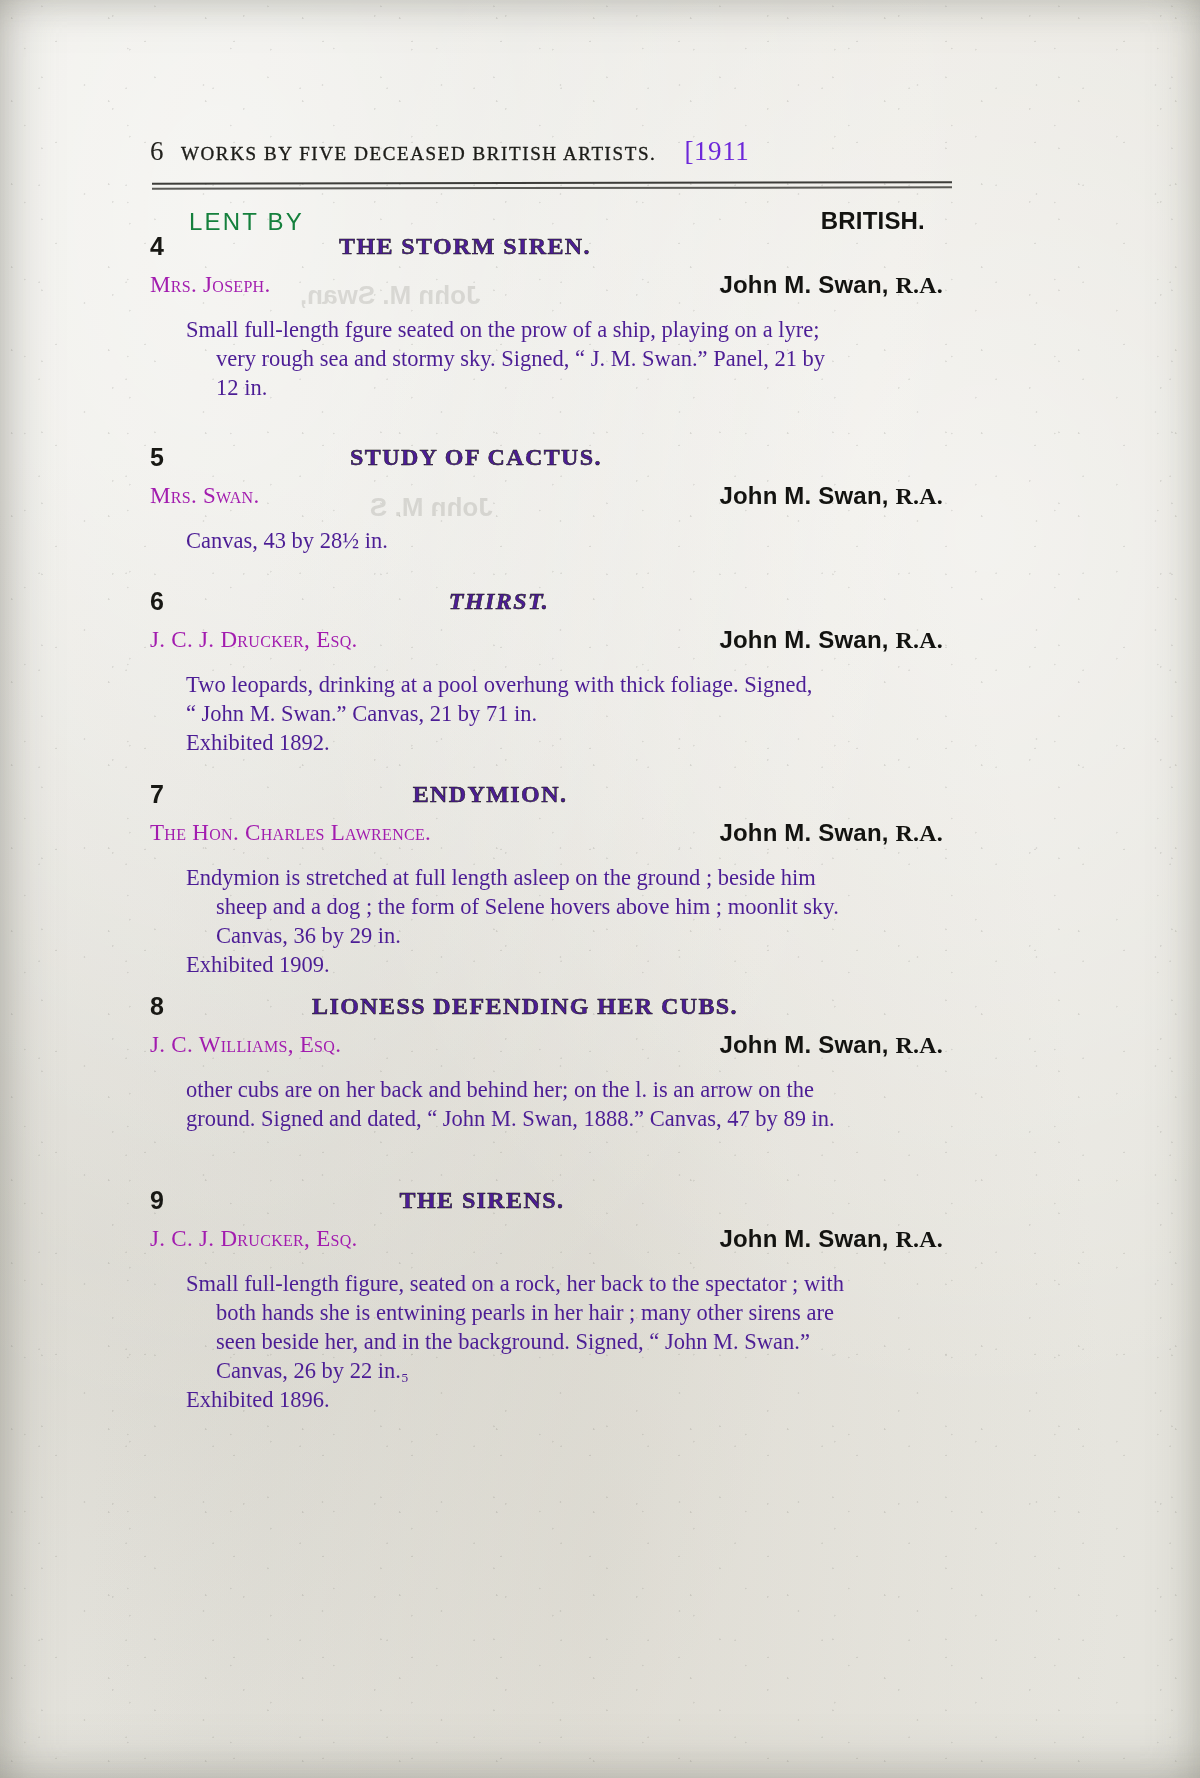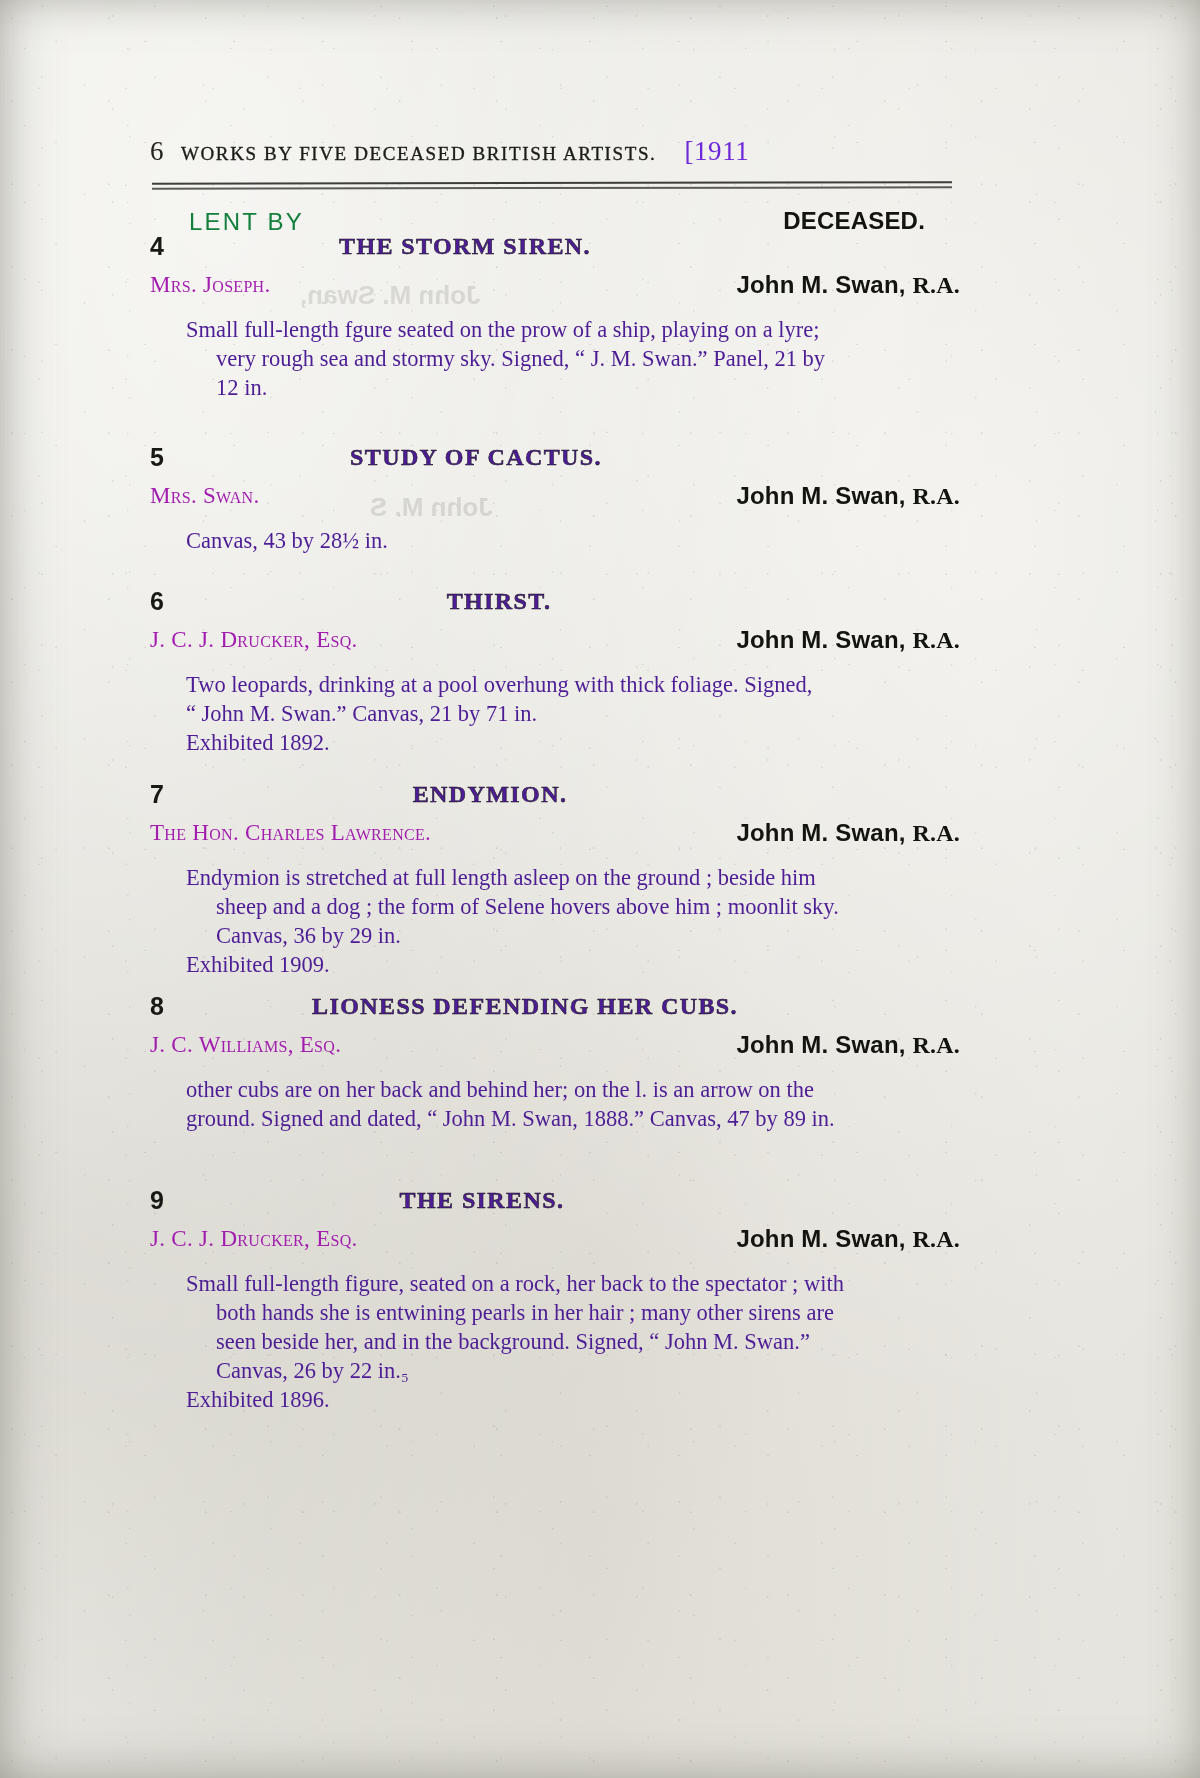--- a/index.html
+++ b/index.html
@@ -92,21 +92,21 @@
   }
 
   .credits{position:relative;height:34px;margin-top:6px;}
   .lender{
     position:absolute;left:0;top:0;
     font-family:"Liberation Serif", serif;
     font-size:23px;color:#a21caf;
     font-variant:small-caps;letter-spacing:.3px;
   }
   .painter{
-    position:absolute;right:0;top:-1px;
+    position:absolute;right:17px;top:-1px;
     font-family:"Liberation Sans", sans-serif;
     font-weight:bold;font-size:24px;letter-spacing:.2px;
     color:#131310;white-space:nowrap;
   }
   .painter .ra{
     font-family:"Liberation Serif", serif;
     font-weight:bold;font-size:24px;
   }
 
   .desc{
@@ -153,21 +153,21 @@
     <span class="yearbr">[1911</span>
   </div>
 
   <div class="rule">
       <i class="a"></i>
       <i class="b"></i>
     </div>
 
   <div class="colcaps">
     <span class="colcap lent">LENT BY</span>
-    <span class="colcap painter">DECEASED.</span>
+    <span class="colcap painter">BRITISH.</span>
   </div>
 
   <div class="entry" style="top:232px;">
     <div class="headline">
       <span class="num">4</span>
       <span class="title" style="padding-right:180px;">THE STORM SIREN.</span>
     </div>
     <div class="credits">
       <span class="lender">Mrs. Joseph.</span>
       <span class="painter"><span>John M. Swan,</span> <span class="ra">R.A.</span></span>
@@ -189,21 +189,21 @@
       <span class="painter"><span>John M. Swan,</span> <span class="ra">R.A.</span></span>
     </div>
     <div class="desc">
       <p class="flat">Canvas, 43 by 28½ in.</p>
     </div>
   </div>
 
   <div class="entry" style="top:587px;">
     <div class="headline">
       <span class="num">6</span>
-      <span class="title" style="padding-right:112px;">THIRST.</span>
+      <span class="title" style="padding-right:112px;font-style:italic;">THIRST.</span>
     </div>
     <div class="credits">
       <span class="lender">J. C. J. Drucker, Esq.</span>
       <span class="painter"><span>John M. Swan,</span> <span class="ra">R.A.</span></span>
     </div>
     <div class="desc">
       <p class="flat">Two leopards, drinking at a pool overhung with thick foliage.   Signed,</p>
       <p class="flat">“ John M. Swan.”   Canvas, 21 by 71 in.</p>
       <p class="flat">Exhibited 1892.</p>
     </div>

